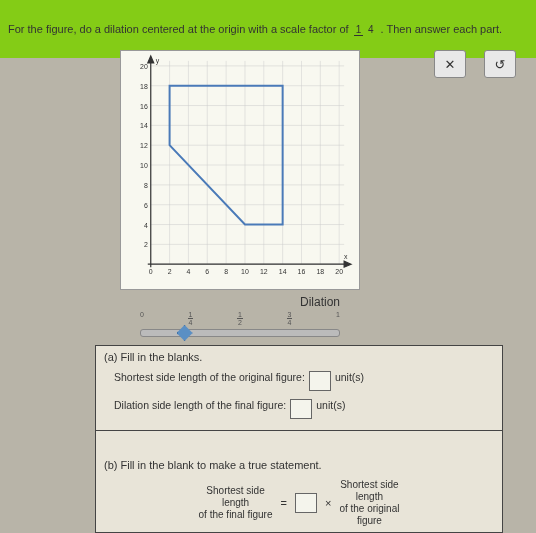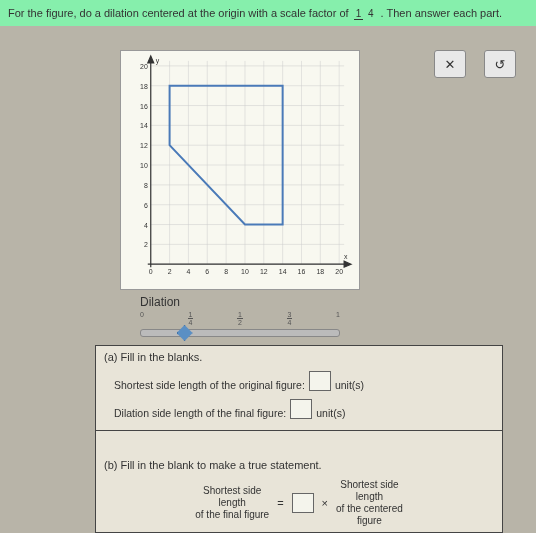--- a/index.html
+++ b/index.html
@@ -7,22 +7,22 @@
       width: 536px;
       height: 533px;
       background: #b8b4a8;
       font-family: Arial, sans-serif;
       font-size: 11px;
       color: #333;
       position: relative;
       overflow: hidden;
     }
     .instruction {
-      padding: 6px 8px;
-      background: #86efac;
+      padding: 22px 8px;
+      background: #84cc16;
       font-size: 11px;
       line-height: 1.3;
     }
     .fraction {
       display: inline-block;
       vertical-align: middle;
       text-align: center;
       font-size: 10px;
       line-height: 1;
       margin: 0 2px;
@@ -56,21 +56,21 @@
       height: 240px;
       background: #f8f8f0;
       border: 1px solid #999;
     }
     .graph-svg { width: 100%; height: 100%; }
     .dilation-section {
       position: absolute;
       top: 295px;
       left: 140px;
       width: 200px;
-      text-align: left;
+      text-align: right;
     }
     .dilation-label { font-size: 12px; margin-bottom: 2px; }
     .slider-ticks {
       display: flex;
       justify-content: space-between;
       font-size: 8px;
       color: #555;
     }
     .slider-bar {
       position: relative;
@@ -101,21 +101,21 @@
     }
     .part {
       border-bottom: 1px solid #444;
       padding: 5px 8px;
       font-size: 11px;
     }
     .part:last-child { border-bottom: none; margin-top: 23px; }
     .part-header { font-size: 11px; margin-bottom: 8px; }
     .question-line {
       display: flex;
-      align-items: flex-end;
+      align-items: flex-start;
       gap: 4px;
       margin: 8px 0 6px 10px;
       font-size: 10.5px;
     }
     .input-box {
       width: 22px;
       height: 20px;
       border: 1px solid #666;
       background: #f4f4ec;
       display: inline-block;
@@ -267,18 +267,18 @@
         <div>Shortest side</div>
         <div>length</div>
         <div>of the final figure</div>
       </div>
       <span>=</span>
       <span class="input-box"></span>
       <span>×</span>
       <div class="eq-stack">
         <div>Shortest side</div>
         <div>length</div>
-        <div>of the centered</div>
+        <div>of the original</div>
         <div>figure</div>
       </div>
     </div>
   </div>
 </div>
 
 </body></html>

